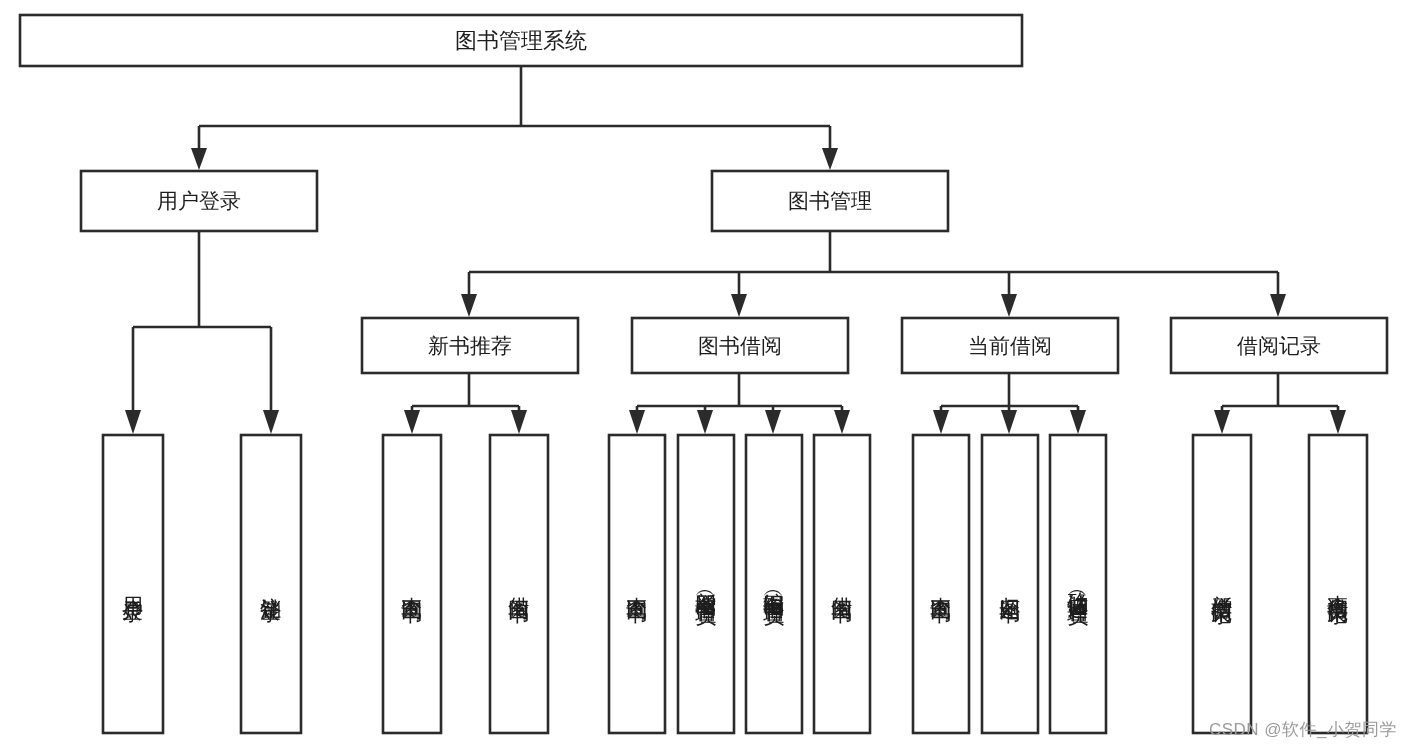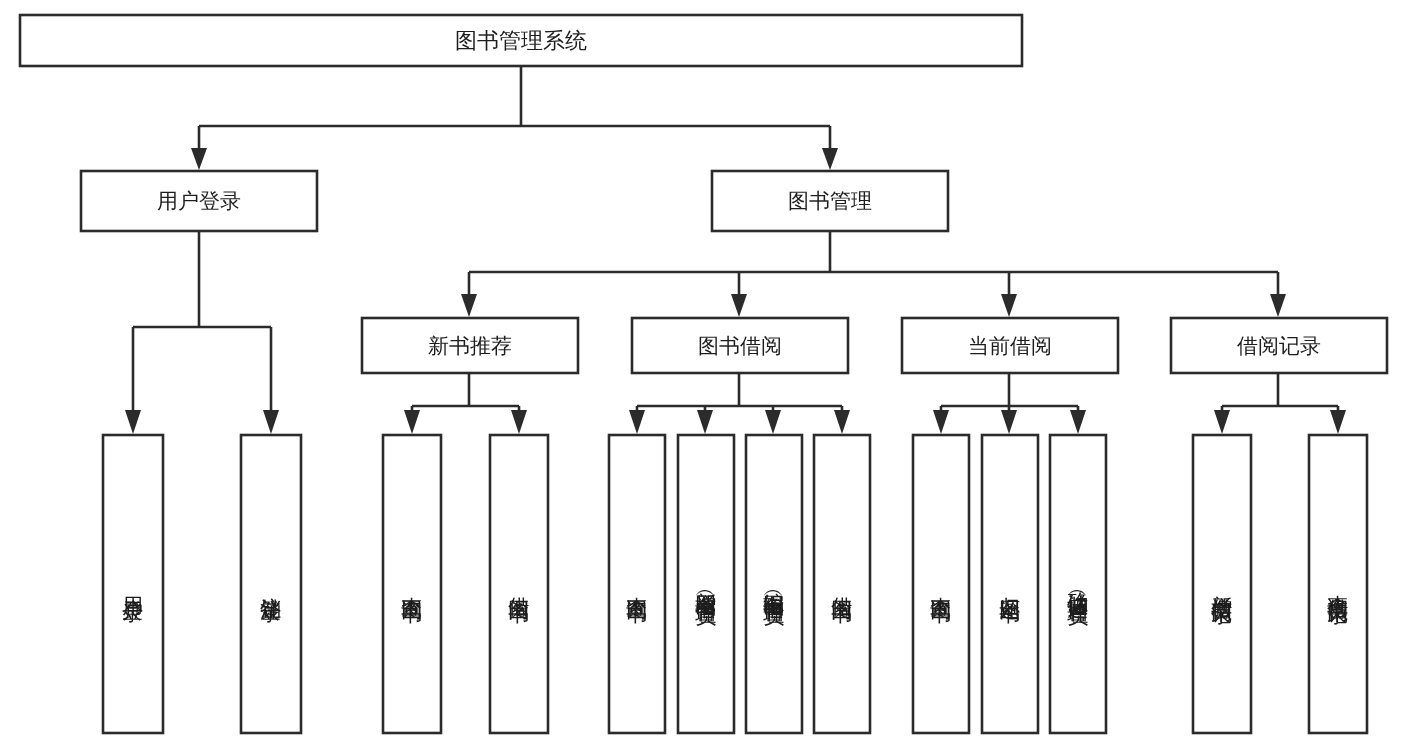--- a/index.html
+++ b/index.html
@@ -220,14 +220,15 @@
   <div class="vlabel" style="left:746px; top:435px; width:56px; height:298px;">编辑图书（管理员）</div>
   <div class="vlabel" style="left:814px; top:435px; width:56px; height:298px;">借阅图书</div>
 
   <div class="vlabel" style="left:913px; top:435px; width:56px; height:298px;">查询图书</div>
   <div class="vlabel" style="left:982px; top:435px; width:56px; height:298px;">归还图书</div>
   <div class="vlabel" style="left:1050px; top:435px; width:56px; height:298px;">确认归还（管理员）</div>
 
   <div class="vlabel" style="left:1193px; top:435px; width:58px; height:298px;">新增借阅记录</div>
   <div class="vlabel" style="left:1309px; top:435px; width:58px; height:298px;">查询借阅记录</div>
 
+  <div class="watermark">CSDN @软件_小贺同学</div>
 
 </div>
 
 </body></html>

